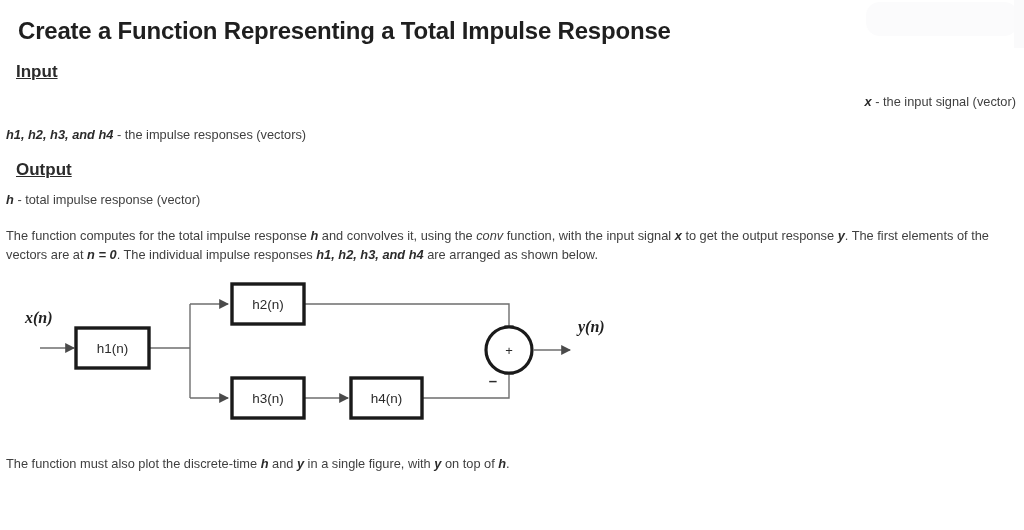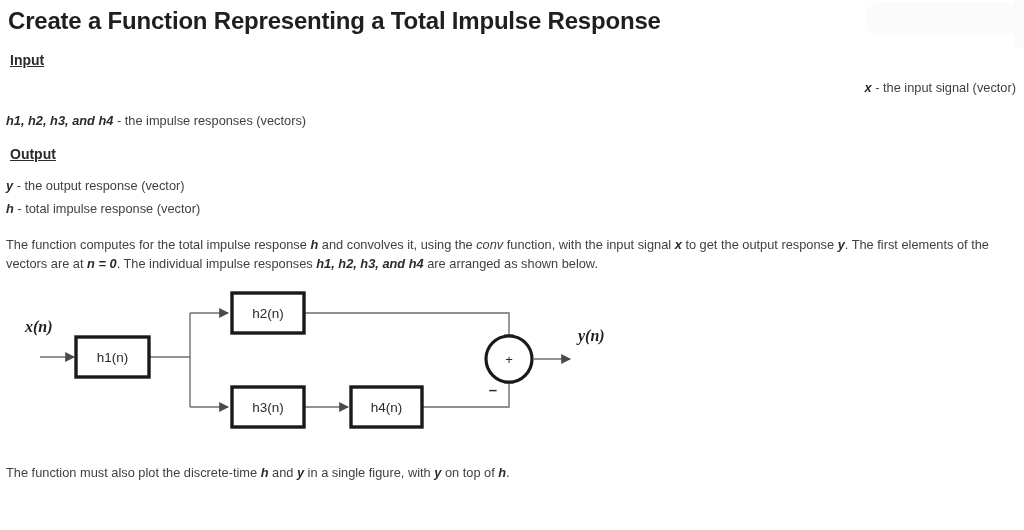--- a/index.html
+++ b/index.html
@@ -42,45 +42,45 @@
   .page {
     position: relative;
     padding: 0 8px 0 6px;
   }
 
   .title {
     font-size: 24px;
     font-weight: bold;
     color: #1f1f1f;
     letter-spacing: -0.2px;
-    margin: 2px;
+    margin: 12px;
     padding-top: 4px;
     line-height: 30px;
   }
 
   .para {
     font-size: 12.8px;
     line-height: 19px;
     color: #3f3f3f;
     margin: 0;
   }
   .p-intro  { margin-top: 19px; }
   .p-xsig   { margin-top: 10px; text-align: right; }
   .p-hsig   { margin-top: 14px; }
   .p-ysig   { margin-top: 14px; }
   .p-hres   { margin-top: 4px; }
   .p-desc   { margin-top: 17px; max-width: 1000px; }
   .p-foot   { margin-top: 18px; }
 
   .section-head {
-    font-size: 14px;
+    font-size: 17px;
     font-weight: bold;
     color: #2b2b2b;
     text-decoration: underline;
-    margin: 4px;
+    margin: 10px;
   }
   .sh-input  { margin-top: 16px; }
   .sh-output { margin-top: 16px; }
 
   b  { font-weight: bold; color: #2b2b2b; }
   i  { font-style: italic; text-align: center; }
   .bi { font-weight: bold; font-style: italic; color: #2b2b2b; }
 
   
   .diagram {
@@ -104,21 +104,20 @@
 
 
   <p class="section-head sh-input">Input</p>
 
   <p class="para p-xsig"><span class="bi">x</span><span> - the input signal (vector)</span></p>
 
   <p class="para p-hsig"><span class="bi">h1, h2, h3, and h4</span><span> - the impulse responses (vectors)</span></p>
 
   <p class="section-head sh-output">Output</p>
 
-  <p class="para p-ysig"><span class="bi">y</span><span> - the output response (vector)</span></p>
 
   <p class="para p-hres"><span class="bi">h</span><span> - total impulse response (vector)</span></p>
 
   <p class="para p-desc"><span>The function computes for the total impulse response </span><span class="bi">h</span><span> and convolves it, using the </span><i>conv</i><span> function, with the input signal </span><span class="bi">x</span><span> to get the output response </span><span class="bi">y</span><span>. The first elements of the vectors are at </span><span class="bi">n = 0</span><span>. The individual impulse responses </span><span class="bi">h1, h2, h3, and h4</span><span> are arranged as shown below.</span></p>
 
   <div class="diagram">
     <svg width="640" height="160" viewBox="0 0 640 160" xmlns="http://www.w3.org/2000/svg">
       <defs>
         <marker id="arw" viewBox="0 0 10 10" refX="9" refY="5" markerWidth="7" markerHeight="7" orient="auto-start-reverse">
           <path d="M 0 0 L 10 5 L 0 10 z" fill="#4a4a4a"></path>

